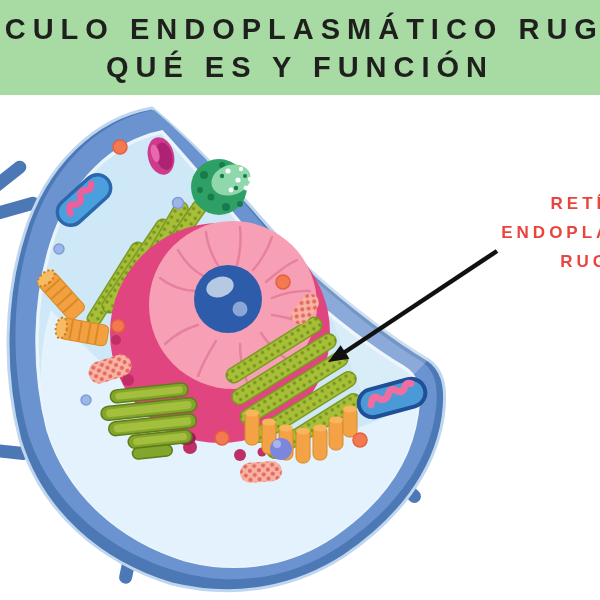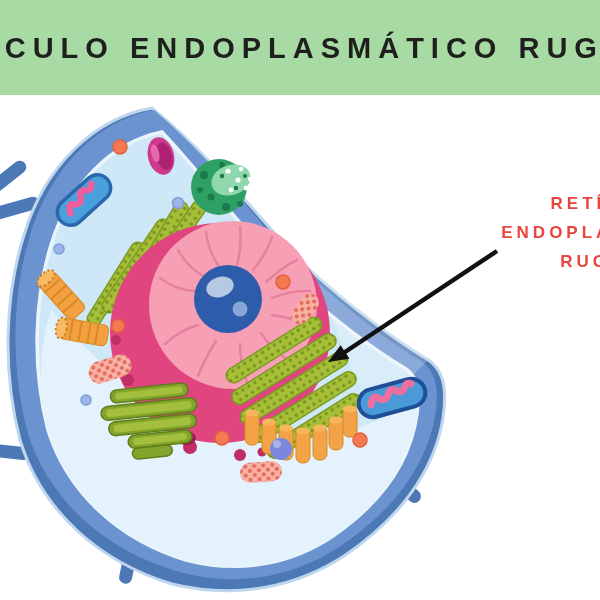--- a/index.html
+++ b/index.html
@@ -30,20 +30,21 @@
   }
   .callout div{white-space:nowrap;}
 </style>
 </head>
 <body>
 
 <div class="stage">
 
   <div class="banner">
     <div class="line">RETÍCULO ENDOPLASMÁTICO RUGOSO</div>
+    <div class="line">QUÉ ES Y FUNCIÓN</div>
   </div>
 
   <div class="cell-wrap">
   <svg width="600" height="600" viewBox="0 0 600 600">
     <defs>
       <pattern id="erdots" width="7" height="7" patternUnits="userSpaceOnUse">
         <circle cx="3" cy="3" r="1.7" fill="#6d8a1c" opacity="0.85"></circle>
       </pattern>
       <pattern id="speckle" width="9" height="9" patternUnits="userSpaceOnUse">
         <circle cx="2.6" cy="2.6" r="2.1" fill="#e4695e"></circle>

